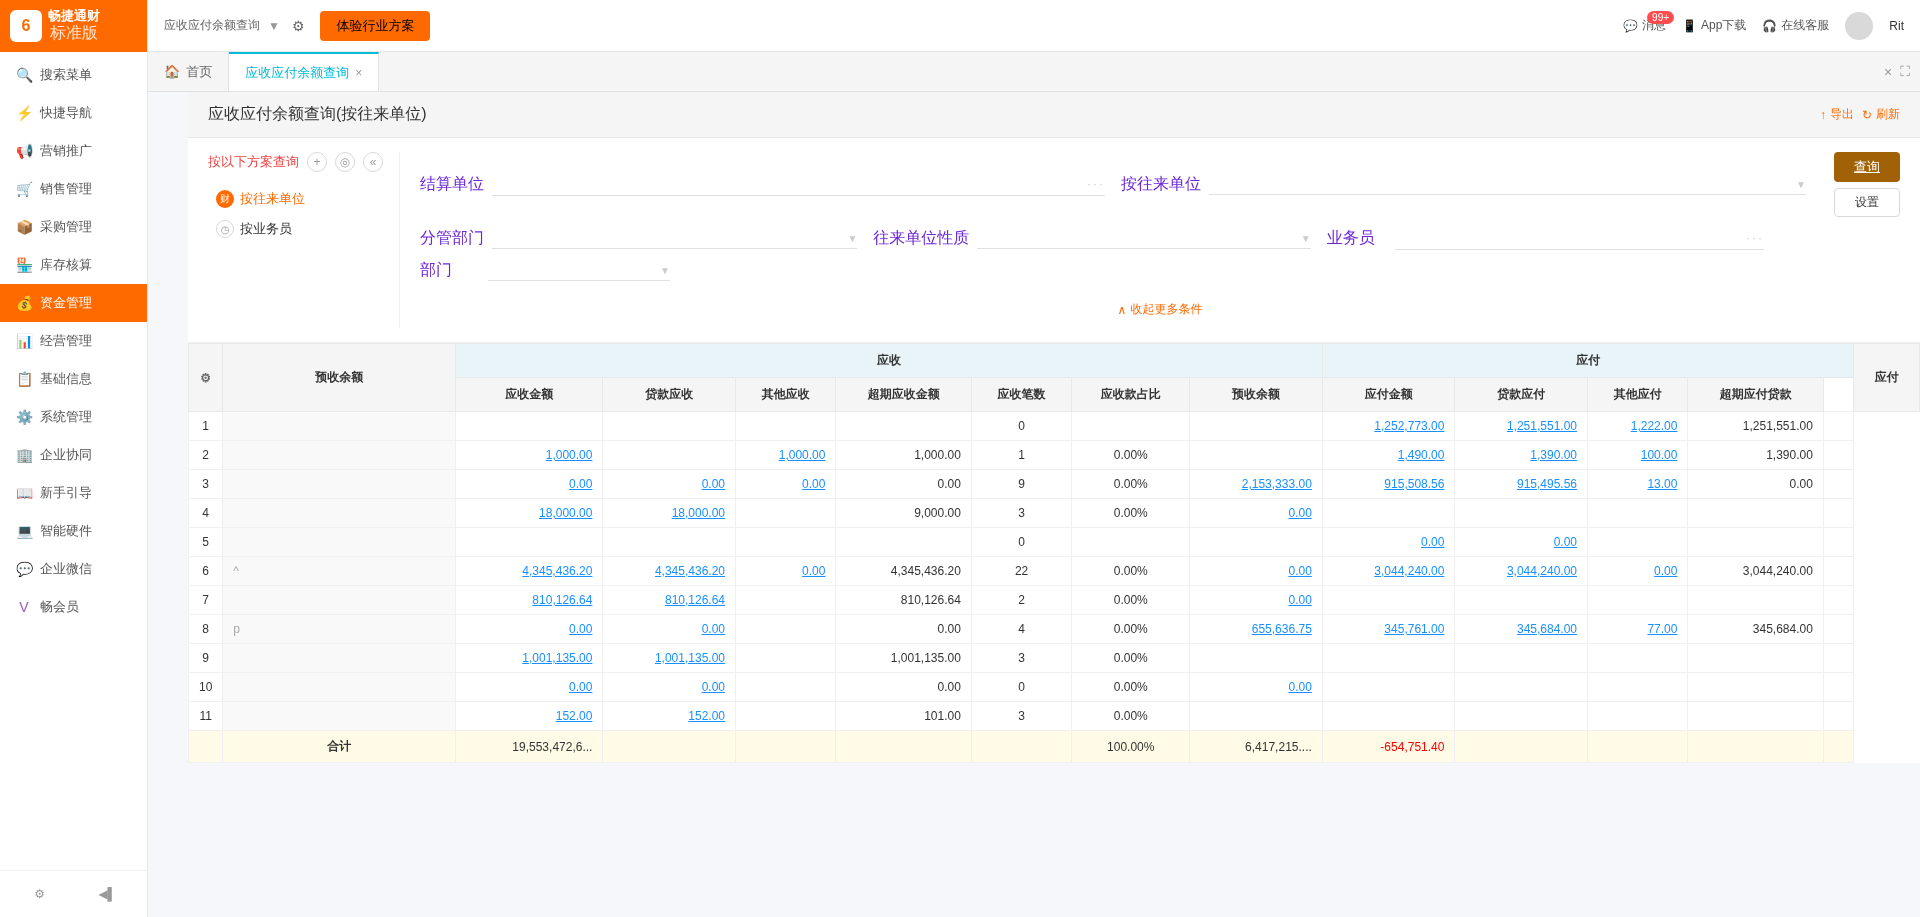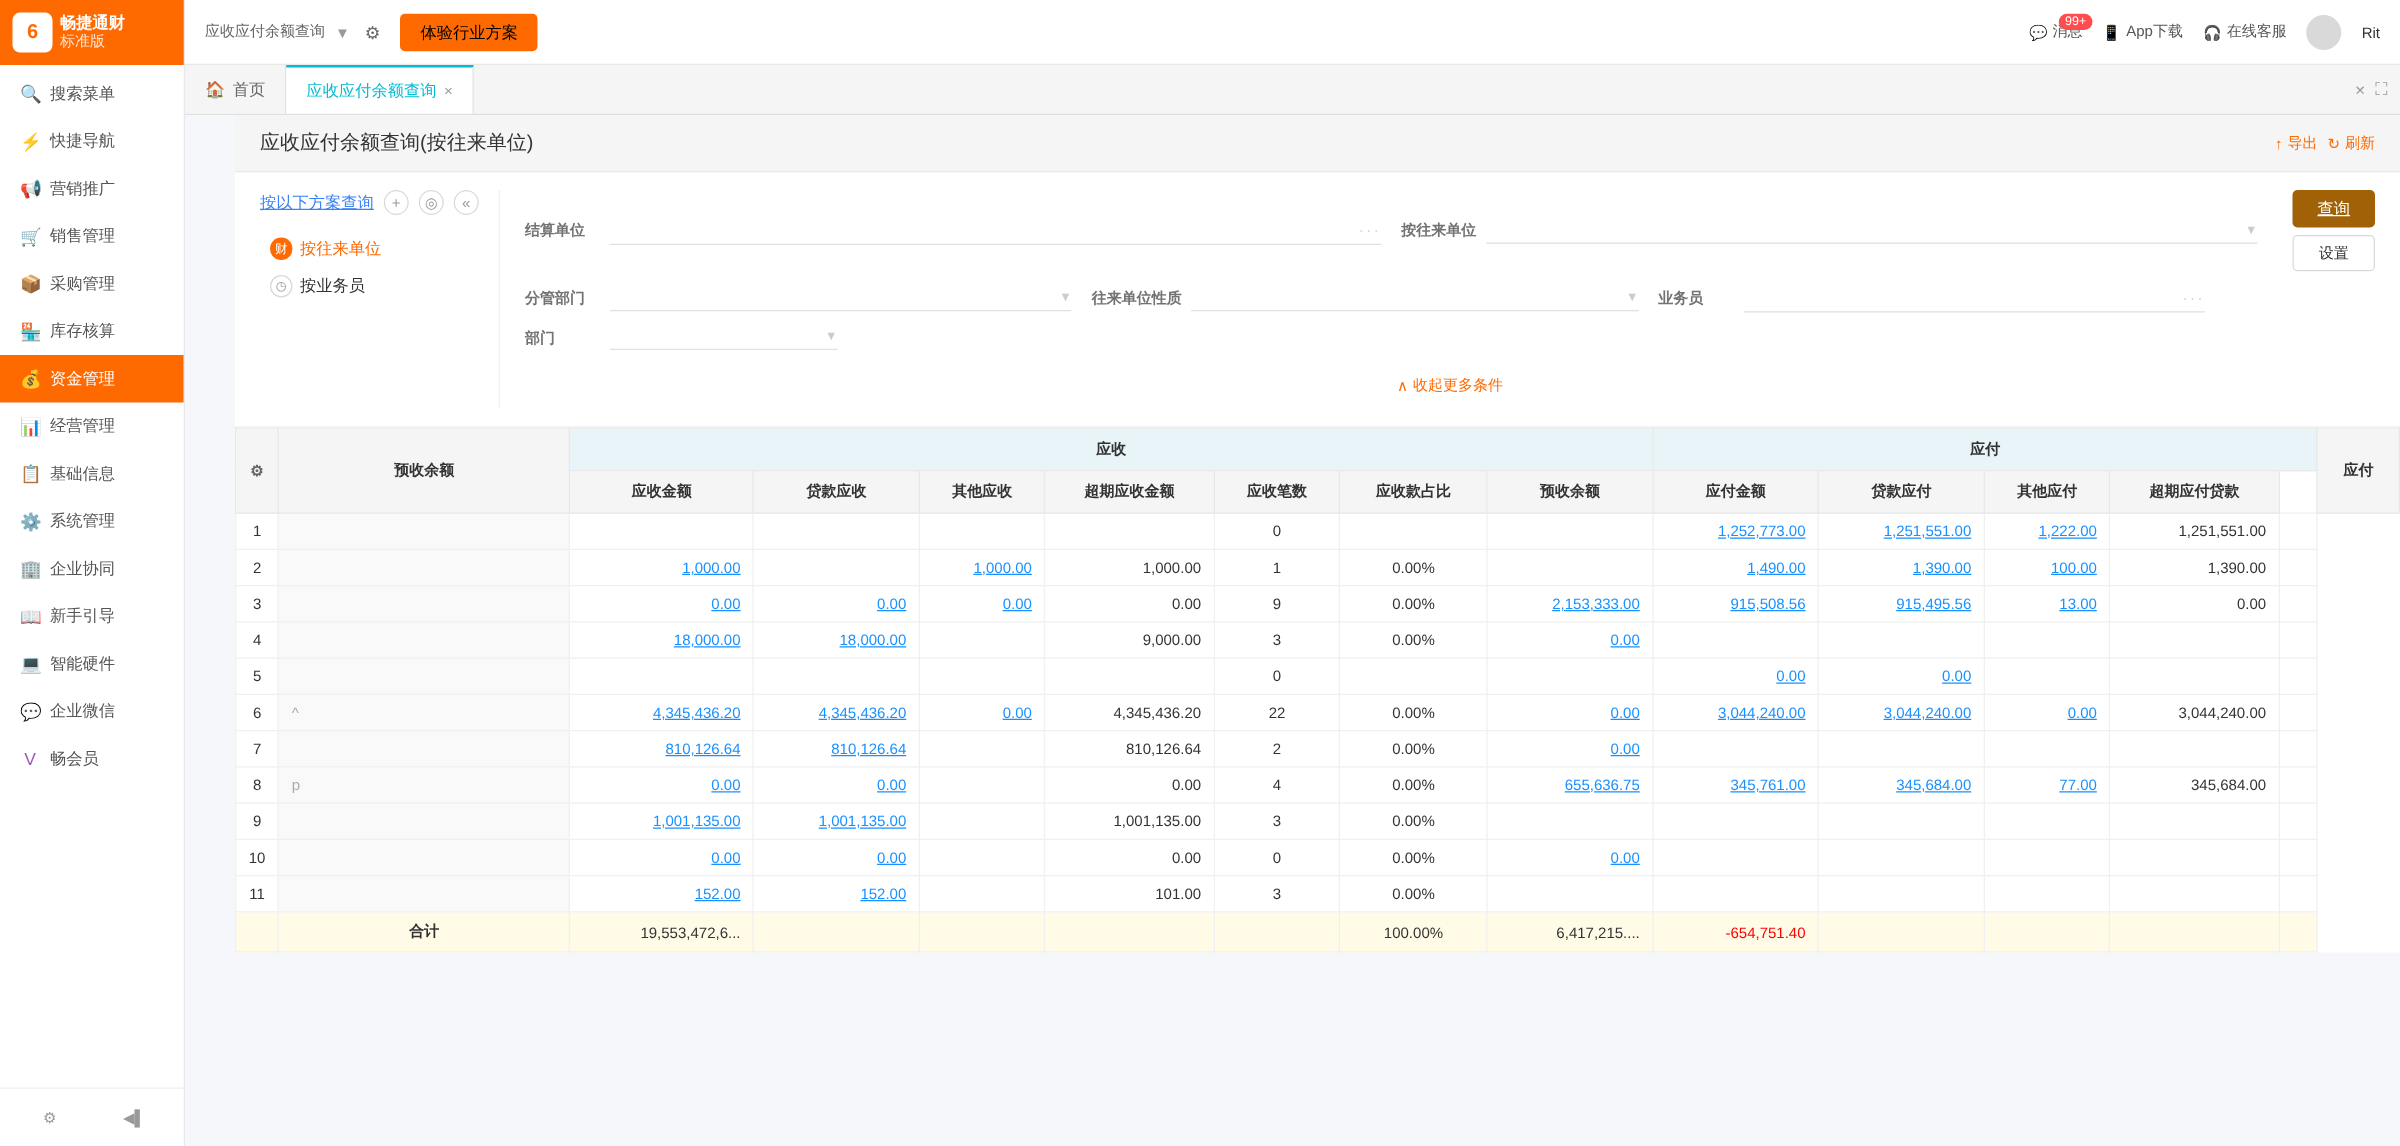--- a/index.html
+++ b/index.html
@@ -6,21 +6,21 @@
     body { font-family: 'Microsoft YaHei', Arial, sans-serif; font-size: 12px; background: #f0f2f5; color: #333; overflow: hidden; }
     
     
     .app-container { display: flex; height: 917px; width: 1920px; }
     
     
     .sidebar { width: 148px; background: #fff; display: flex; flex-direction: column; border-right: 1px solid #e8e8e8; flex-shrink: 0; }
     .sidebar-logo { background: #ff6a00; height: 52px; display: flex; align-items: center; padding: 0 10px; gap: 6px; }
     .sidebar-logo-icon { width: 32px; height: 32px; background: #fff; border-radius: 6px; display: flex; align-items: center; justify-content: center; color: #ff6a00; font-weight: bold; font-size: 16px; }
     .sidebar-logo-text { color: #fff; font-size: 13px; font-weight: bold; line-height: 1.2; }
-    .sidebar-logo-version { color: rgba(255,255,255,0.8); font-size: 12px; }
+    .sidebar-logo-version { color: rgba(255,255,255,0.8); font-size: 16px; text-align: center; }
     .sidebar-menu { flex: 1; overflow-y: auto; padding: 4px 0; }
     .sidebar-item { display: flex; align-items: center; gap: 8px; padding: 10px 16px; cursor: pointer; color: #555; transition: all 0.2s; }
     .sidebar-item.active { background: #ff6a00; color: #fff; }
     .sidebar-item .icon { width: 16px; text-align: center; font-size: 14px; }
     .sidebar-item .label { font-size: 13px; }
     .sidebar-bottom { padding: 10px; display: flex; gap: 8px; border-top: 1px solid #f0f0f0; }
     .sidebar-bottom-btn { flex: 1; display: flex; align-items: center; justify-content: center; padding: 6px; cursor: pointer; color: #999; border-radius: 4px; }
     
     
     .main-area { flex: 1; display: flex; flex-direction: column; overflow: hidden; }
@@ -51,26 +51,26 @@
     
     
     .content { flex: 1; overflow: auto; background: #f5f7fa; padding-left: 40px; }
     .page-header { background: #f5f5f5; padding: 12px 20px; display: flex; align-items: center; justify-content: space-between; border-bottom: 1px solid #e8e8e8; }
     .page-title { font-size: 16px; color: #333; font-weight: 500; }
     .page-actions { display: flex; gap: 8px; }
     .action-btn { display: flex; align-items: center; gap: 4px; color: #ff6a00; cursor: pointer; font-size: 12px; background: none; border: none; }
     
     
     .filter-area { background: #fff; padding: 14px 20px; border-bottom: 1px solid #f0f0f0; }
-    .filter-label { color: #3b82f6; font-size: 13px; text-decoration: underline; }
+    .filter-label { color: #ef4444; font-size: 13px; }
     .filter-add-btn { width: 20px; height: 20px; border: 1px solid #d9d9d9; border-radius: 50%; display: flex; align-items: center; justify-content: center; cursor: pointer; color: #999; font-size: 12px; }
     .filter-setting-btn { width: 20px; height: 20px; border: 1px solid #d9d9d9; border-radius: 50%; display: flex; align-items: center; justify-content: center; cursor: pointer; color: #999; font-size: 12px; }
     .filter-row { display: flex; gap: 16px; align-items: center; }
     .filter-group { display: flex; align-items: center; gap: 8px; flex: 1; }
-    .filter-field-label { color: #737373; font-size: 12px; white-space: nowrap; min-width: 60px; font-weight: bold; }
+    .filter-field-label { color: #6d28d9; font-size: 16px; white-space: nowrap; min-width: 60px; }
     .filter-input { flex: 1; border: none; border-bottom: 1px solid #e0e0e0; padding: 4px 0; font-size: 12px; color: #333; outline: none; cursor: pointer; display: flex; align-items: center; justify-content: space-between; }
     .filter-input-dots { color: #ccc; letter-spacing: 2px; }
     .filter-select { flex: 1; border: none; border-bottom: 1px solid #e0e0e0; padding: 4px 0; font-size: 12px; color: #333; display: flex; align-items: center; justify-content: space-between; cursor: pointer; }
     .filter-select-arrow { color: #ccc; font-size: 10px; }
     .collapse-btn { display: flex; align-items: center; justify-content: center; gap: 4px; color: #ff6a00; font-size: 12px; cursor: pointer; padding: 4px 0; }
     .scheme-option { display: flex; align-items: center; gap: 6px; padding: 6px 8px; cursor: pointer; border-radius: 4px; color: #333; font-size: 13px; }
     .scheme-option.active { color: #ff6a00; }
     .scheme-icon { width: 18px; height: 18px; border-radius: 50%; background: #ff6a00; display: flex; align-items: center; justify-content: center; color: #fff; font-size: 10px; }
     .scheme-icon-gray { width: 18px; height: 18px; border-radius: 50%; border: 1px solid #d9d9d9; display: flex; align-items: center; justify-content: center; color: #999; font-size: 10px; }
     

